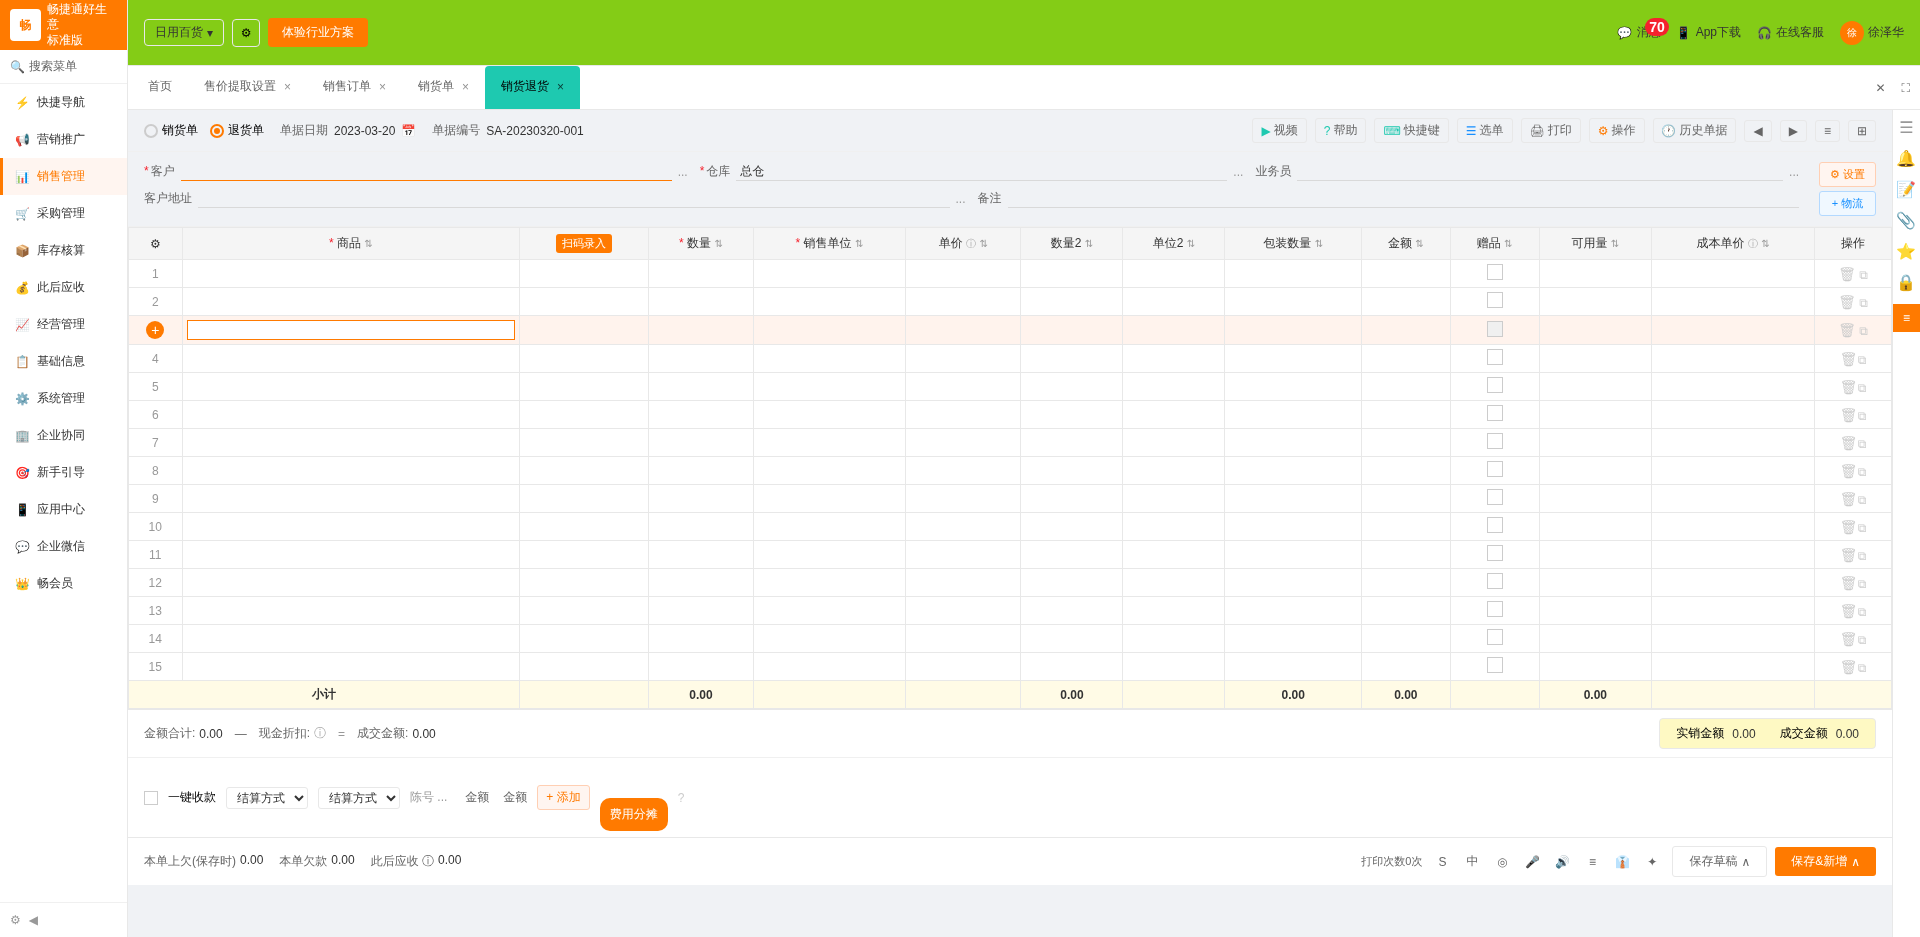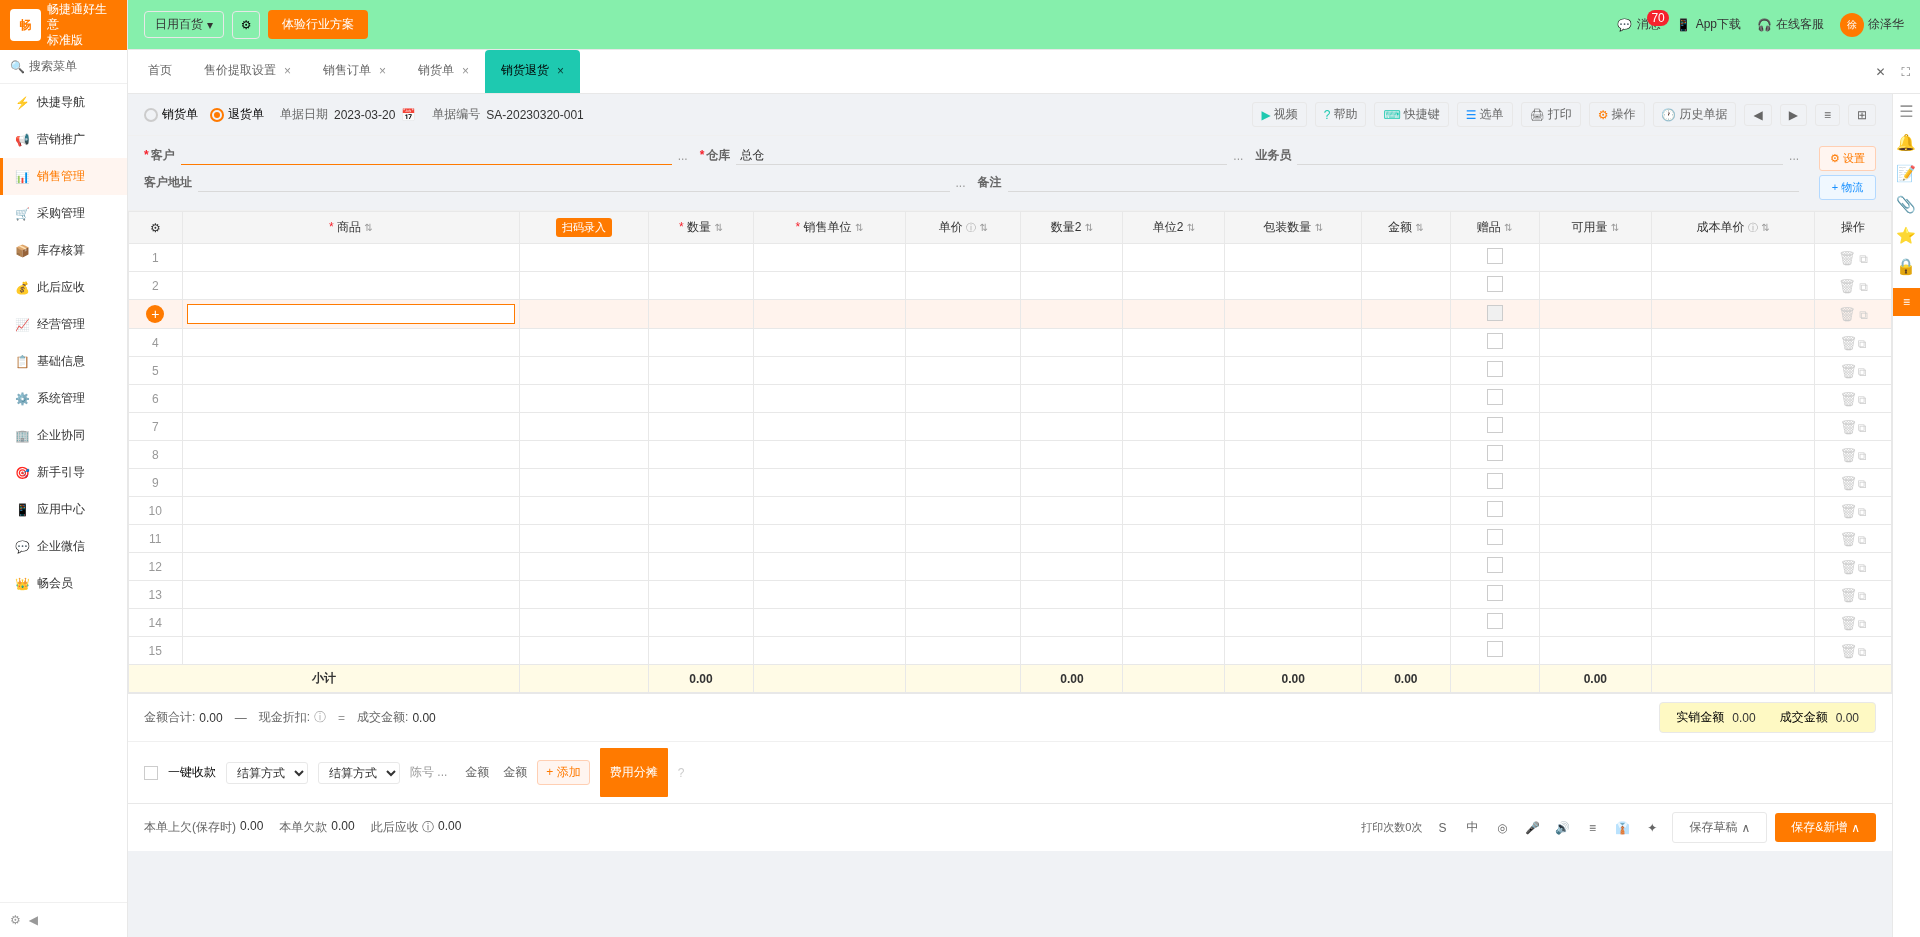--- a/index.html
+++ b/index.html
@@ -13,28 +13,28 @@
     .sidebar-search { display: flex; align-items: center; padding: 8px 10px; gap: 4px; border-bottom: 1px solid #f0f0f0; cursor: pointer; color: #666; }
     .sidebar-nav-item { display: flex; align-items: center; padding: 10px 12px; gap: 6px; cursor: pointer; color: #333; font-size: 12px; border-left: 3px solid transparent; }
     .sidebar-nav-item.active { background: #fff5f0; border-left-color: #ff7a00; color: #ff7a00; }
     .sidebar-nav-item .nav-icon { width: 16px; height: 16px; flex-shrink: 0; display: flex; align-items: center; justify-content: center; }
     .sidebar-bottom { margin-top: auto; display: flex; align-items: center; padding: 10px; gap: 8px; border-top: 1px solid #f0f0f0; }
 
     
     .main { flex: 1; display: flex; flex-direction: column; overflow: hidden; }
 
     
-    .topbar { height: 50px; background: #86efac; display: flex; align-items: center; padding: 0 16px; border-bottom: 1px solid #e8e8e8; gap: 12px; }
+    .topbar { height: 66px; background: #84cc16; display: flex; align-items: center; padding: 0 16px; border-bottom: 1px solid #e8e8e8; gap: 12px; }
     .topbar-left { display: flex; align-items: center; gap: 8px; flex: 1; }
     .topbar-dropdown { display: flex; align-items: center; gap: 4px; padding: 4px 10px; border: 1px solid #e8e8e8; border-radius: 4px; cursor: pointer; color: #333; }
     .topbar-settings-btn { width: 28px; height: 28px; border: 1px solid #e8e8e8; border-radius: 4px; display: flex; align-items: center; justify-content: center; cursor: pointer; }
     .topbar-experience-btn { background: #ff7a00; color: #fff; border: none; padding: 6px 14px; border-radius: 4px; cursor: pointer; font-size: 12px; }
     .topbar-right { display: flex; align-items: center; gap: 16px; }
     .topbar-msg { position: relative; cursor: pointer; display: flex; align-items: center; gap: 4px; color: #333; }
-    .badge { position: absolute; top: -6px; right: -8px; background: #f5222d; color: #fff; border-radius: 10px; padding: 1px 4px; font-size: 12px; min-width: 16px; text-align: center; }
+    .badge { position: absolute; top: -6px; right: -8px; background: #f5222d; color: #fff; border-radius: 10px; padding: 1px 4px; font-size: 14px; min-width: 16px; text-align: center; font-weight: bold; }
     .topbar-action { display: flex; align-items: center; gap: 4px; cursor: pointer; color: #333; }
     .topbar-user { display: flex; align-items: center; gap: 4px; cursor: pointer; color: #333; }
     .avatar { width: 24px; height: 24px; background: #ff7a00; border-radius: 50%; display: flex; align-items: center; justify-content: center; color: #fff; font-size: 10px; }
 
     
     .tabs { background: #fff; border-bottom: 1px solid #e8e8e8; display: flex; align-items: center; padding: 0 4px; }
     .tab { padding: 12px 16px; cursor: pointer; color: #666; border-bottom: 2px solid transparent; display: flex; align-items: center; gap: 4px; white-space: nowrap; }
     .tab.active { color: #000000; background: #1ec9b0; border-bottom-color: #1ec9b0; border-radius: 4px 4px 0 0; }
     .tab .tab-close { margin-left: 4px; color: inherit; opacity: 0.7; }
     .tab-actions { margin-left: auto; display: flex; gap: 4px; }
@@ -49,21 +49,21 @@
     .radio-circle.checked::after { content: ''; width: 6px; height: 6px; background: #ff7a00; border-radius: 50%; }
     .field-group { display: flex; align-items: center; gap: 6px; }
     .field-label { color: #666; white-space: nowrap; }
     .field-value { color: #333; }
     .toolbar-right { margin-left: auto; display: flex; gap: 8px; align-items: center; }
     .toolbar-btn { display: flex; align-items: center; gap: 3px; padding: 3px 8px; border: 1px solid #e8e8e8; border-radius: 3px; cursor: pointer; color: #666; font-size: 11px; }
 
     
     .form-fields-row { display: flex; padding: 10px 16px; gap: 20px; border-bottom: 1px solid #f0f0f0; align-items: flex-start; flex-wrap: wrap; }
     .form-field { display: flex; align-items: center; gap: 6px; flex: 1; min-width: 200px; }
-    .form-field-label { color: #666; white-space: nowrap; font-weight: bold; }
+    .form-field-label { color: #666; white-space: nowrap; }
     .form-field-label.required::before { content: '*'; color: #f5222d; margin-right: 2px; }
     .form-field-input { flex: 1; border: none; border-bottom: 1px solid #d9d9d9; padding: 2px 4px; color: #333; outline: none; background: transparent; }
     .form-field-input.highlighted { border-bottom-color: #ff7a00; }
     .form-field-dots { color: #999; cursor: pointer; }
     .right-actions { display: flex; flex-direction: column; gap: 4px; margin-left: auto; }
     .action-btn-orange { background: #fff5f0; border: 1px solid #ffcfb3; color: #ff7a00; padding: 4px 10px; border-radius: 3px; cursor: pointer; font-size: 11px; }
     .action-btn-blue { background: #f0f8ff; border: 1px solid #b3d9ff; color: #1890ff; padding: 4px 10px; border-radius: 3px; cursor: pointer; font-size: 11px; }
 
     
     .table-container { overflow: auto; }
@@ -83,21 +83,21 @@
     .bottom-summary { background: #fff; border-top: 1px solid #e8e8e8; padding: 8px 16px; display: flex; align-items: center; gap: 12px; flex-wrap: wrap; }
     .summary-item { display: flex; align-items: center; gap: 4px; color: #666; }
     .summary-minus { color: #666; }
     .summary-equals { color: #999; }
     .summary-val { color: #333; font-weight: 500; }
     .payment-row { background: #fff; border-top: 1px solid #f0f0f0; padding: 6px 16px; display: flex; align-items: center; gap: 10px; }
     .payment-checkbox { width: 14px; height: 14px; border: 1px solid #ccc; display: inline-block; cursor: pointer; }
     .payment-select { border: 1px solid #e8e8e8; border-radius: 3px; padding: 2px 6px; color: #333; background: #fff; }
     .payment-dots { color: #999; cursor: pointer; }
     .add-payment-btn { background: #fff5f0; border: 1px solid #ffcfb3; color: #ff7a00; padding: 3px 8px; border-radius: 3px; cursor: pointer; text-align: right; }
-    .expense-btn { background: #ff7a00; color: #fff; border: none; padding: 16px 10px; border-radius: 1px; cursor: pointer; }
+    .expense-btn { background: #ff7a00; color: #fff; border: none; padding: 8px 10px; border-radius: 10px; cursor: pointer; margin-top: 34px; }
     .help-icon { color: #ccc; cursor: pointer; }
 
     
     .footer { background: #fff; border-top: 1px solid #e8e8e8; padding: 8px 16px; display: flex; align-items: center; gap: 16px; }
     .footer-stat { color: #666; display: flex; gap: 4px; }
     .footer-stat-label { }
     .footer-stat-val { color: #333; }
     .footer-right { margin-left: auto; display: flex; align-items: center; gap: 8px; }
     .print-info { color: #666; font-size: 11px; }
     .save-draft-btn { background: #fff; border: 1px solid #e8e8e8; padding: 6px 16px; border-radius: 3px; cursor: pointer; color: #666; display: flex; align-items: center; gap: 4px; }

